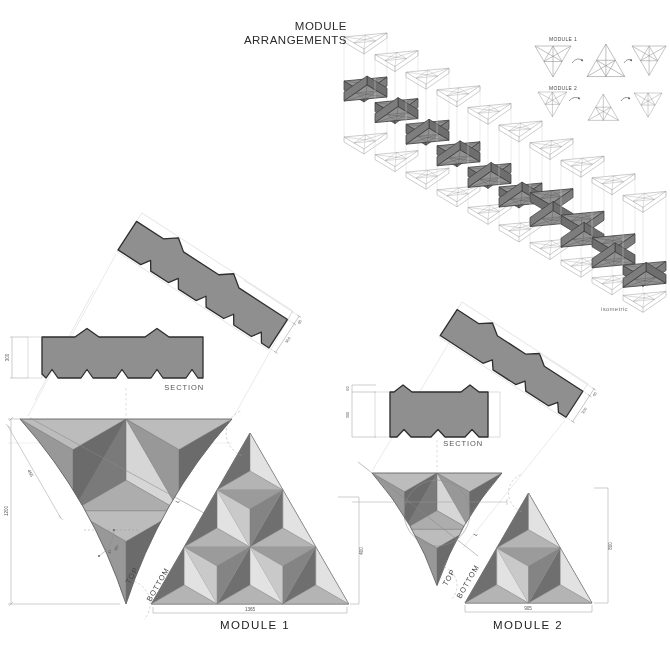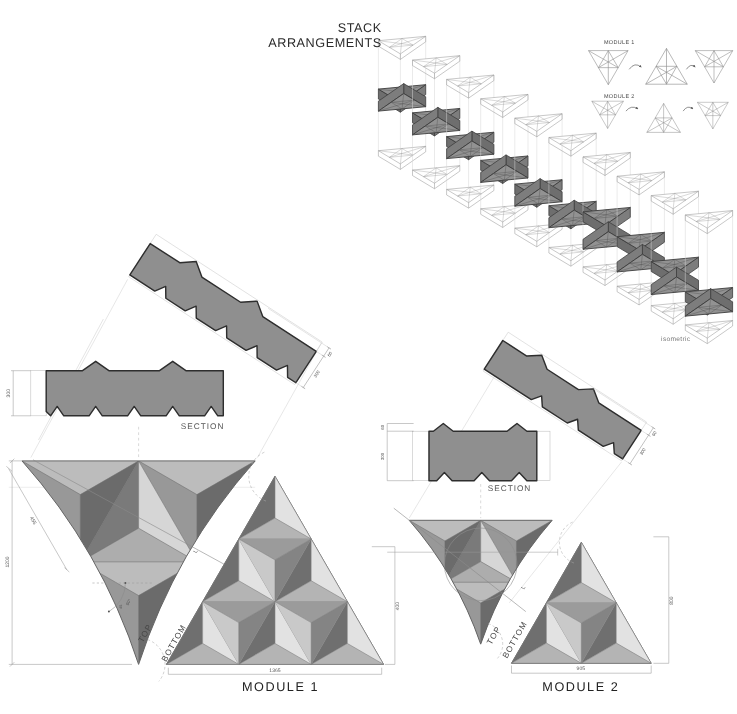--- a/index.html
+++ b/index.html
@@ -298,21 +298,21 @@
       <text transform="translate(612,546) rotate(-90)" text-anchor="middle" font-size="4.5">800</text>
     </g>
 
     <path d="M443.8,566.8 A20,20 0 0 1 452.3,598.5" stroke="#aaaaaa" stroke-width="0.5" stroke-dasharray="2.5,2" fill="none"></path>
     <path d="M521.7,511.8 A20,20 0 0 1 521.7,474.2" stroke="#aaaaaa" stroke-width="0.5" stroke-dasharray="2.5,2" fill="none"></path>
     <text transform="translate(477,535) rotate(-60)" text-anchor="middle" font-size="5">L</text>
   </g>
 </svg>
 
 <div id="title" class="abs">
-  <div>STACK</div>
+  <div>MODULE</div>
   <div>ARRANGEMENTS</div>
 </div>
 
 <div class="abs leg-label" style="left:549px;top:36px">MODULE 1</div>
 <div class="abs leg-label" style="left:549px;top:85px">MODULE 2</div>
 
 <div id="iso-label" class="abs" style="left:601px;top:306px">isometric</div>
 
 <div class="abs sec-label" style="right:466px;top:383px">SECTION</div>
 <div class="abs sec-label" style="right:187px;top:439px">SECTION</div>

